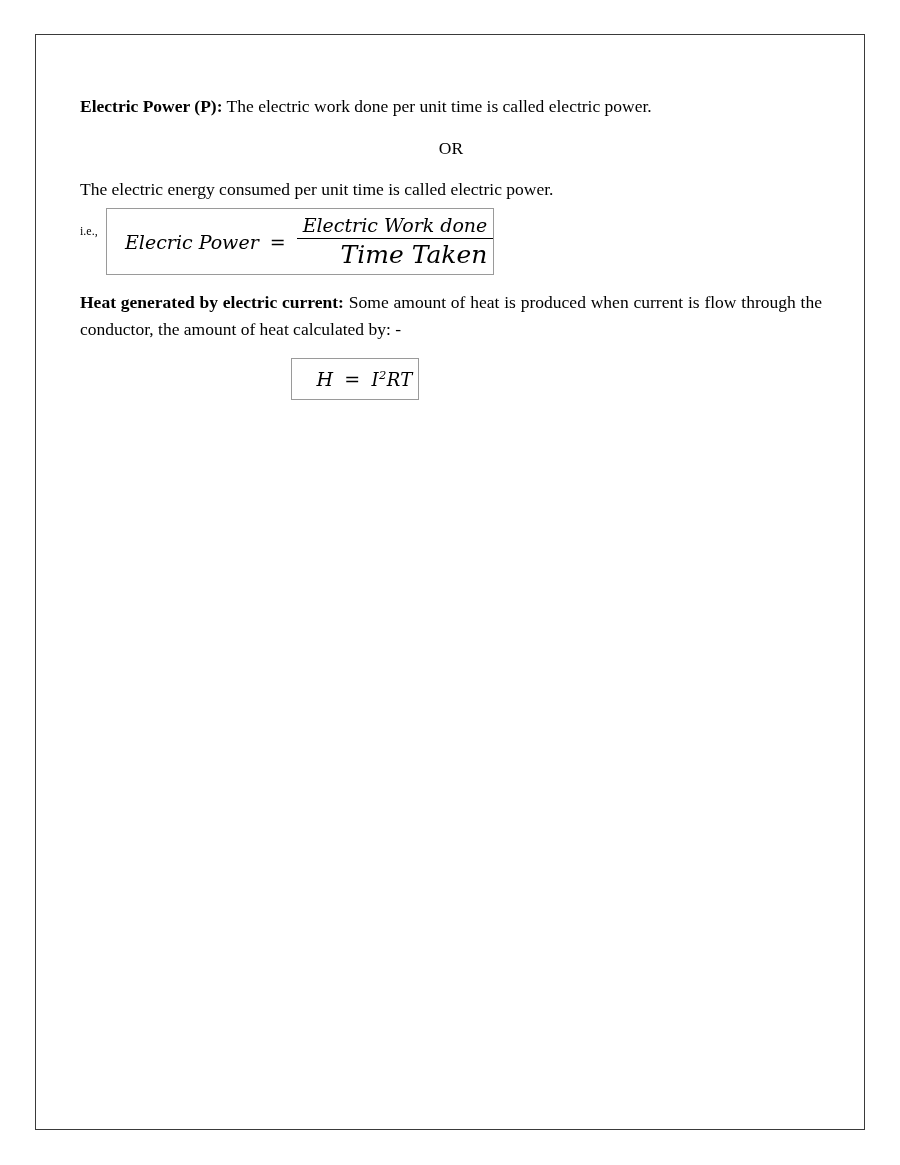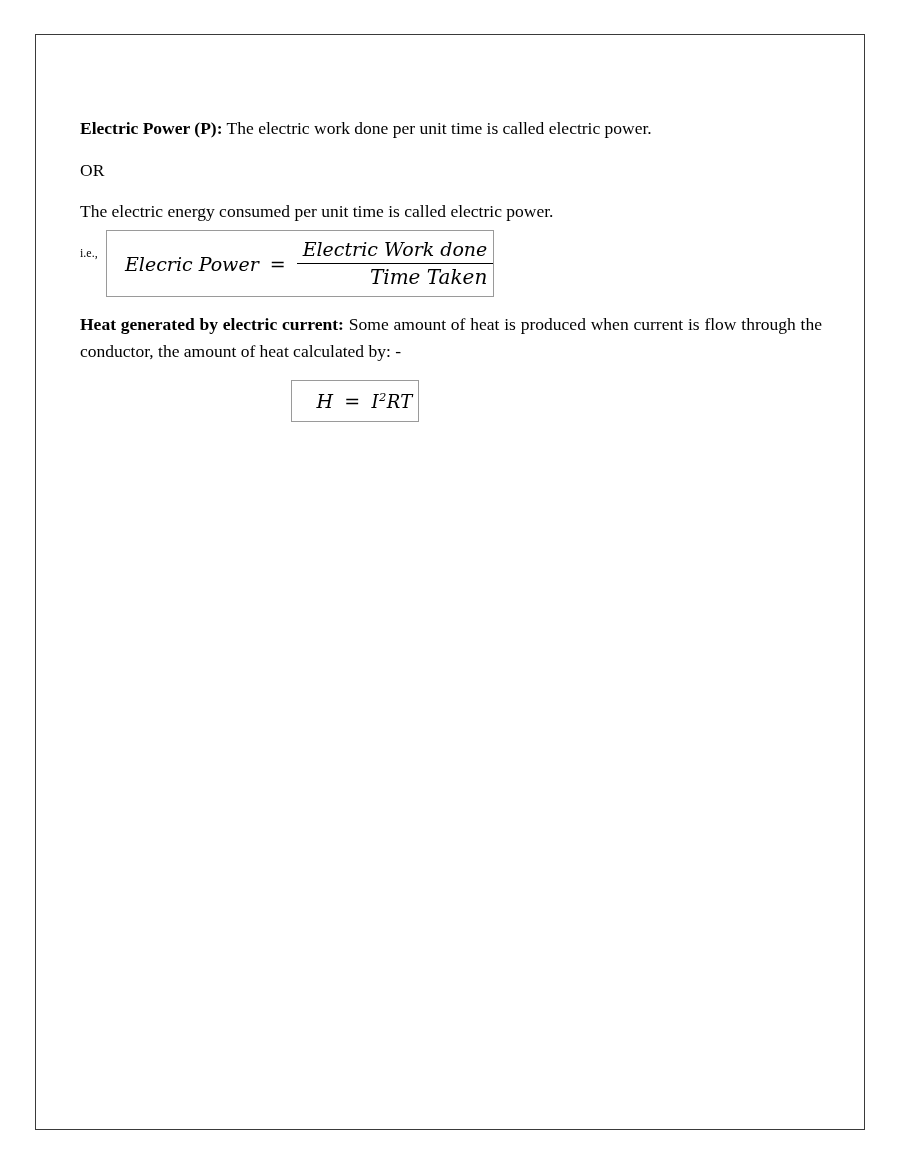--- a/index.html
+++ b/index.html
@@ -24,21 +24,21 @@
     width: 830px;
     height: 1096px;
     border: 1px solid #3a3a3a;
     box-sizing: border-box;
     background: #ffffff;
   }
 
   .page-content {
     position: absolute;
     left: 44px;
-    top: 80px;
+    top: 58px;
     width: 742px;
   }
 
   
   .para {
     font-size: 17.5px;
     line-height: 1.52;
     text-align: justify;
     margin: 0 0 15px 0;
     color: #000;
@@ -46,21 +46,21 @@
   .para.last-of-block {
     margin-bottom: 6px;
   }
   .para b, .lead {
     font-weight: bold;
   }
   .para-or {
     font-size: 17.5px;
     line-height: 1.5;
     margin: 0 0 15px 0;
-    text-align: left;
+    text-align: center;
   }
 
   
   .formula-row {
     display: flex;
     align-items: center;
     margin: 0 0 14px 0;
   }
   .formula-label {
     font-size: 12px;
@@ -124,21 +124,21 @@
     padding: 0 6px 2px 6px;
     font-size: 19px;
   }
   .frac-bar {
     width: 100%;
     height: 1.6px;
     background: #000;
   }
   .frac-den {
     padding: 2px 6px 0 6px;
-    font-size: 20px;
+    font-size: 25px;
   }
   .math-heat {
     font-size: 18px;
     letter-spacing: 0.3px;
   }
   .sup {
     font-size: 0.64em;
     vertical-align: super;
     font-style: italic;
   }

